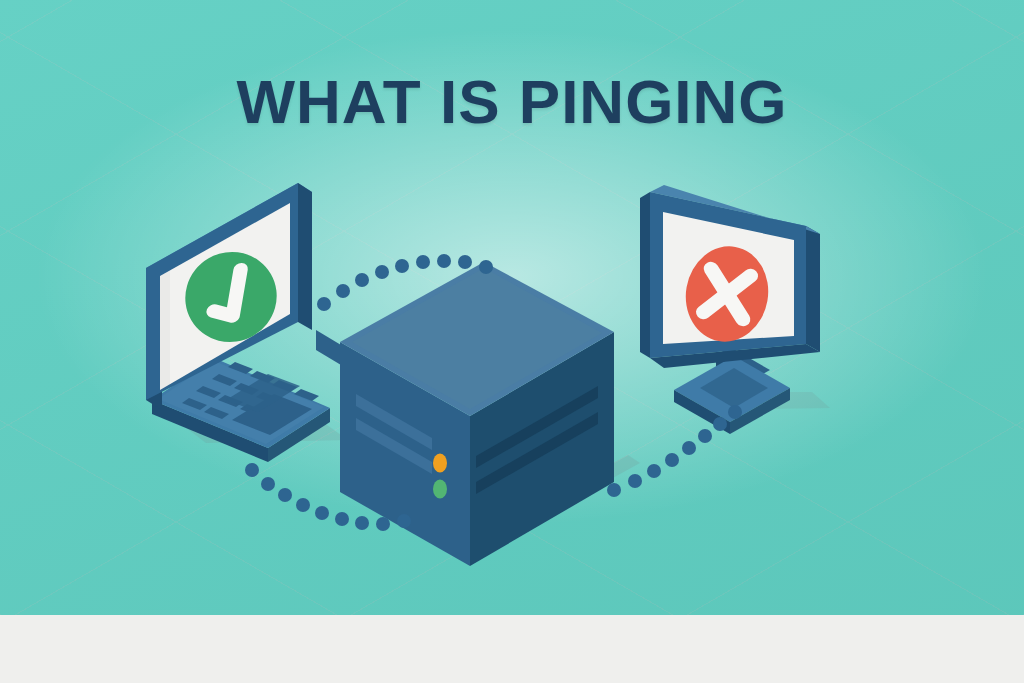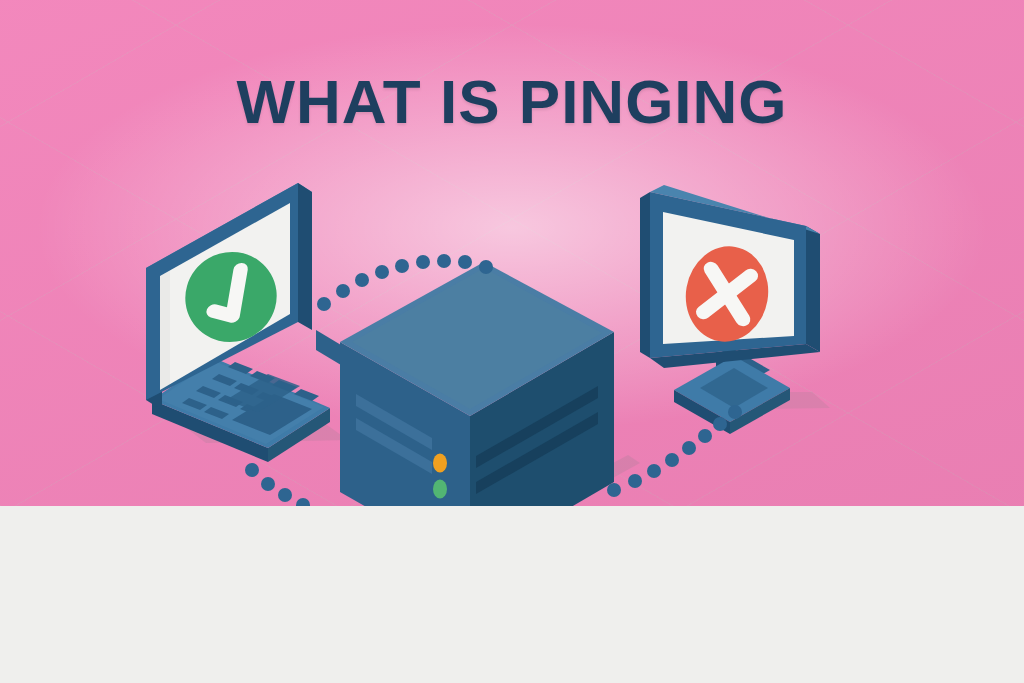--- a/index.html
+++ b/index.html
@@ -4,23 +4,23 @@
 <title>What Is Pinging</title>
 <style>
   html, body {
     margin: 0;
     padding: 0;
     background: #efefed;
   }
   #stage {
     position: relative;
     width: 1024px;
-    height: 506px;
+    height: 615px;
     overflow: hidden;
-    background: #ec4899;
+    background: #14b8a6;
     font-family: "Liberation Sans", sans-serif;
   }
   
   #bg-grid {
     position: absolute;
     inset: 0;
     background-image:
       repeating-linear-gradient(30deg,  rgba(160,160,158,0.16) 0 1px, rgba(0,0,0,0) 1px 168px),
       repeating-linear-gradient(-30deg, rgba(160,160,158,0.16) 0 1px, rgba(0,0,0,0) 1px 168px);
     pointer-events: none;

